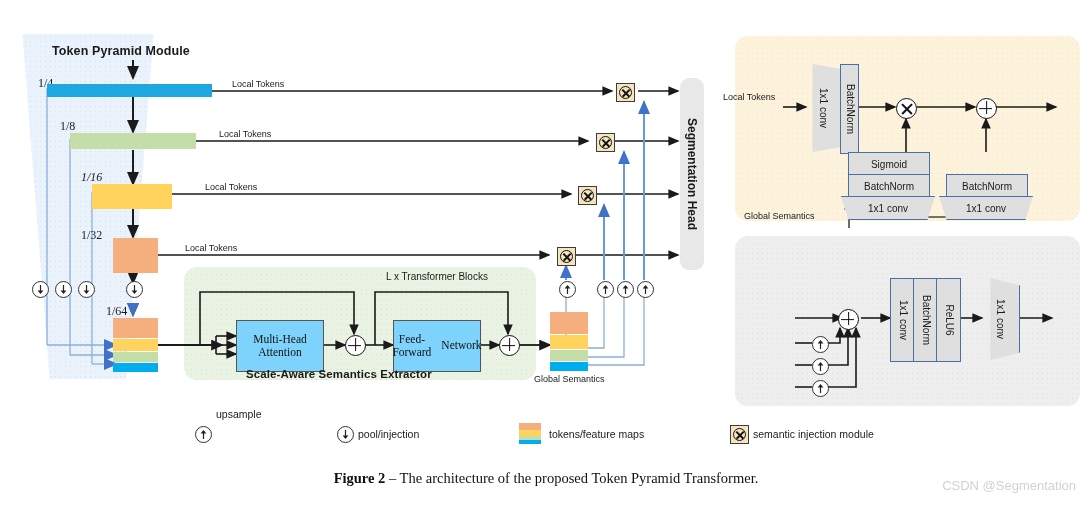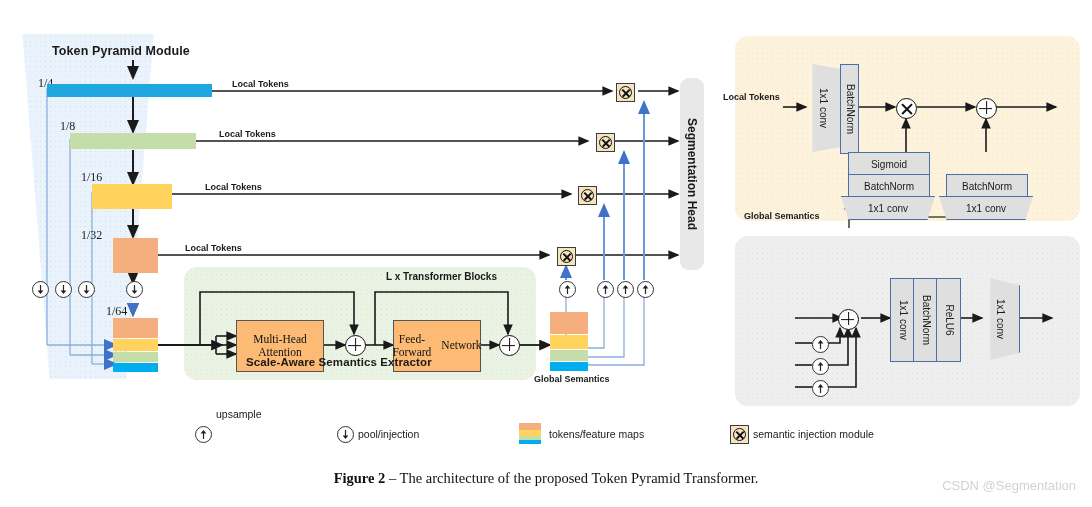--- a/index.html
+++ b/index.html
@@ -20,33 +20,33 @@
   .sim-panel{position:absolute;left:735px;top:36px;width:345px;height:185px;
              background:#fdf2dc;border-radius:13px;}
   .dots-cream{background-image:radial-gradient(#f6e6c4 0.9px, transparent 1px);
               background-size:5px 5px;}
   .seg-panel{position:absolute;left:735px;top:236px;width:345px;height:170px;
              background:#eeeeee;border-radius:13px;}
   .dots-gray{background-image:radial-gradient(#e0e0e0 0.9px, transparent 1px);
              background-size:5px 5px;}
   
   .ttl{font-size:12.5px;font-weight:bold;letter-spacing:.1px;}
-  .lt-lbl{font-size:9px;font-weight:bold;}
+  .lt-lbl{font-size:9px;font-weight:normal;}
   .scale-lbl{font-size:12px;font-family:"Liberation Serif",serif;}
   .panel-ttl{font-size:12px;font-weight:bold;text-align:center;width:100%;}
   
   .bar{position:absolute;}
   
   .seghead{position:absolute;left:680px;top:78px;width:24px;height:192px;
            background:#e8e8e8;border-radius:9px;}
   .seghead span{position:absolute;left:50%;top:50%;
                 transform:translate(-50%,-50%) rotate(90deg);
                 white-space:nowrap;font-size:12px;font-weight:bold;}
   
-  .gbox{position:absolute;background:#fdba74;border:1.4px solid #555;
+  .gbox{position:absolute;background:#7dd3fc;border:1.4px solid #555;
         display:flex;align-items:center;justify-content:center;text-align:center;
         font-family:"Liberation Serif",serif;font-size:11.5px;line-height:1.15;color:#111;}
   .vbox{position:absolute;background:#dfdfdf;border:1.4px solid #4a6fa5;}
   .vbox span{position:absolute;left:50%;top:50%;white-space:nowrap;
              transform:translate(-50%,-50%) rotate(90deg);font-size:10px;}
   .hbox{position:absolute;background:#dfdfdf;border:1.4px solid #4a6fa5;
         display:flex;align-items:center;justify-content:center;font-size:10px;}
   
   .simicon{position:absolute;width:17px;height:17px;background:#f5e4c0;
            border:1.6px solid #3c3c3c;display:flex;align-items:center;
@@ -213,21 +213,21 @@
 </svg>
 
 <div class="abs ttl" style="left:52px;top:44px;">Token Pyramid Module</div>
 
 <div class="abs scale-lbl" style="left:38px;top:76px;">1/4</div>
 <div class="bar" style="left:47px;top:84px;width:165px;height:13px;background:#1FA8E0;"></div>
 
 <div class="abs scale-lbl" style="left:60px;top:119px;">1/8</div>
 <div class="bar" style="left:70px;top:133px;width:126px;height:16px;background:#C5DDA8;"></div>
 
-<div class="abs scale-lbl" style="left:81px;top:170px;">1/16</div>
+<div class="abs scale-lbl" style="left:81px;top:170px;font-style:italic;">1/16</div>
 <div class="bar" style="left:92px;top:184px;width:80px;height:25px;background:#FFD35C;"></div>
 
 <div class="abs scale-lbl" style="left:81px;top:228px;">1/32</div>
 <div class="bar" style="left:113px;top:238px;width:45px;height:35px;background:#F5AE7D;"></div>
 
 <div class="abs scale-lbl" style="left:106px;top:304px;">1/64</div>
 <div class="bar" style="left:113px;top:318px;width:45px;height:20px;background:#F5AE7D;"></div>
 <div class="bar" style="left:113px;top:339px;width:45px;height:12px;background:#FFD35C;"></div>
 <div class="bar" style="left:113px;top:352px;width:45px;height:10px;background:#C5DDA8;"></div>
 <div class="bar" style="left:113px;top:363px;width:45px;height:9px;background:#00ADEF;"></div>
@@ -266,21 +266,21 @@
 <div class="gbox" style="left:236px;top:320px;width:86px;height:50px;flex-direction:column;">
   <span>Multi-Head</span>
   <span>Attention</span>
 </div>
 <div class="gbox" style="left:393px;top:320px;width:86px;height:50px;flex-direction:row;gap:10px;">
   <span>Feed-Forward</span>
   <span>Network</span>
 </div>
 <div class="circ plusc" style="left:345px;top:335px;"></div>
 <div class="circ plusc" style="left:499px;top:335px;"></div>
-<div class="abs ttl" style="left:246px;top:356px;font-size:11.5px;text-align:right;">Scale-Aware Semantics Extractor</div>
+<div class="abs ttl" style="left:246px;top:368px;font-size:11.5px;text-align:right;">Scale-Aware Semantics Extractor</div>
 
 <div class="bar" style="left:550px;top:312px;width:38px;height:22px;background:#F5AE7D;"></div>
 <div class="bar" style="left:550px;top:335px;width:38px;height:14px;background:#FFD35C;"></div>
 <div class="bar" style="left:550px;top:350px;width:38px;height:11px;background:#C5DDA8;"></div>
 <div class="bar" style="left:550px;top:362px;width:38px;height:9px;background:#00ADEF;"></div>
 <div class="abs lt-lbl" style="left:534px;top:374px;">Global Semantics</div>
 
 <div class="arrc" style="left:559px;top:281px;">
   <svg width="15" height="15">
       <line x1="7.5" y1="4" x2="7.5" y2="12" stroke="#222" stroke-width="1.2"></line>

